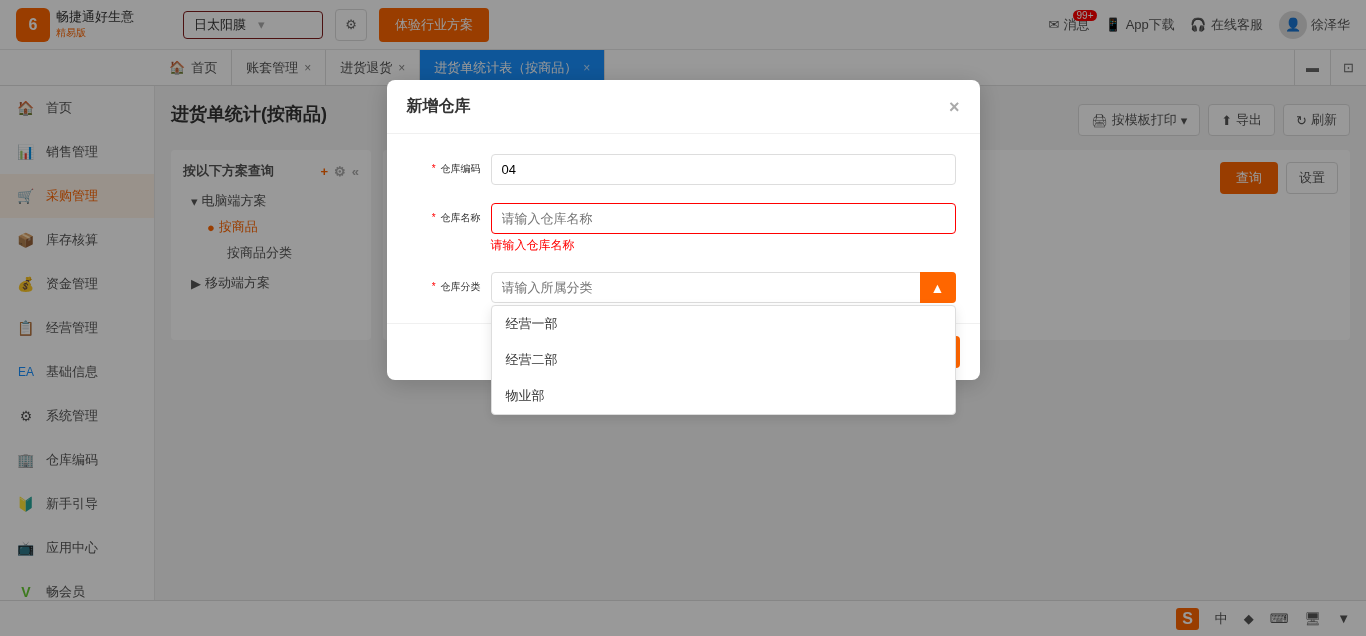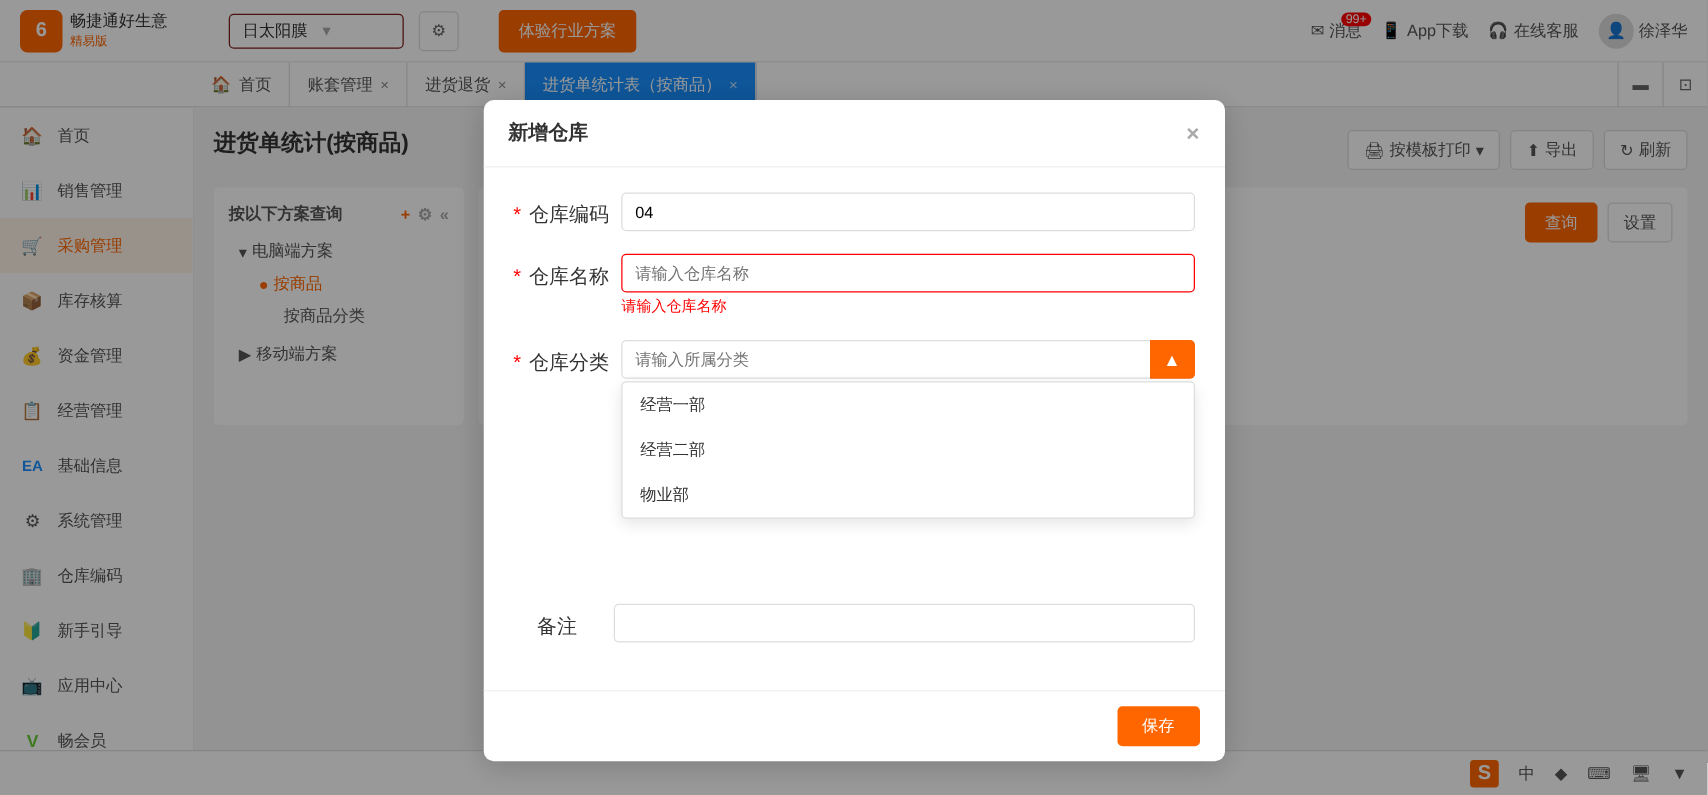--- a/index.html
+++ b/index.html
@@ -38,21 +38,21 @@
       font-size: 13px; color: #333;
     }
     .store-selector .chevron { color: #aaa; margin-left: 8px; }
     .gear-btn {
       width: 32px; height: 32px; border: 1px solid #ddd; border-radius: 4px;
       display: flex; align-items: center; justify-content: center; cursor: pointer;
       color: #666;
     }
     .trial-btn {
       background: #f60; color: white; border: none; border-radius: 4px;
-      padding: 8px 16px; cursor: pointer; font-size: 13px; margin-left: 20px;
+      padding: 8px 16px; cursor: pointer; font-size: 13px;
     }
     .top-right {
       margin-left: auto;
       display: flex; align-items: center; gap: 16px;
     }
     .top-right-item {
       display: flex; align-items: center; gap: 4px; cursor: pointer; color: #555; font-size: 13px;
       position: relative;
     }
     .badge {
@@ -168,22 +168,22 @@
       cursor: pointer; color: #aaa; font-size: 18px; line-height: 1;
     }
     .modal-body {
       padding: 20px 24px;
     }
     .form-row {
       display: flex; align-items: flex-start; margin-bottom: 18px;
       position: relative;
     }
     .form-label {
-      min-width: 80px; color: #333; font-size: 16px;
-      padding-top: 8px; text-align: center; padding-right: 10px;
+      min-width: 80px; color: #333; font-size: 10px;
+      padding-top: 8px; text-align: right; padding-right: 10px;
     }
     .required { color: #f00; margin-right: 2px; }
     .form-field { flex: 1; position: relative; }
     .form-input {
       width: 100%; border: 1px solid #ddd; border-radius: 4px;
       padding: 7px 10px; font-size: 13px; outline: none;
     }
     .form-input.error { border-color: #f00; }
     .error-msg { color: #f00; font-size: 12px; margin-top: 3px; }
     .form-input-with-btn {
@@ -348,21 +348,21 @@
     </div>
     <div class="sidebar-item">
       <span class="sidebar-icon">💰</span>
       <span>资金管理</span>
     </div>
     <div class="sidebar-item">
       <span class="sidebar-icon">📋</span>
       <span>经营管理</span>
     </div>
     <div class="sidebar-item">
-      <span class="sidebar-icon" style="color:#1890ff;font-size:12px;font-weight:bold;">EA</span>
+      <span class="sidebar-icon" style="color:#1890ff;font-size:12px;font-weight:normal;">EA</span>
       <span>基础信息</span>
     </div>
     <div class="sidebar-item">
       <span class="sidebar-icon">⚙</span>
       <span>系统管理</span>
     </div>
     <div class="sidebar-item">
       <span class="sidebar-icon">🏢</span>
       <span>仓库编码</span>
     </div>
@@ -527,26 +527,20 @@
             <div class="dropdown-item">
               <span>经营二部</span>
             </div>
             <div class="dropdown-item">
               <span>物业部</span>
             </div>
           </div>
         </div>
       </div>
 
-      <div class="form-row" style="margin-top:180px;">
-        <div class="form-label">备注</div>
-        <div class="form-field">
-          <input type="text" class="form-input" style="">
-        </div>
-      </div>
     </div>
     <div class="modal-footer">
       <button class="btn-save">保存</button>
     </div>
   </div>
 </div>
 
 <div class="bottom-bar">
   <span style="color:#f60;font-weight:bold;font-size:16px;background:#f60;color:white;padding:2px 6px;border-radius:3px;">S</span>
   <span style="cursor:pointer;color:#555;">中</span>

